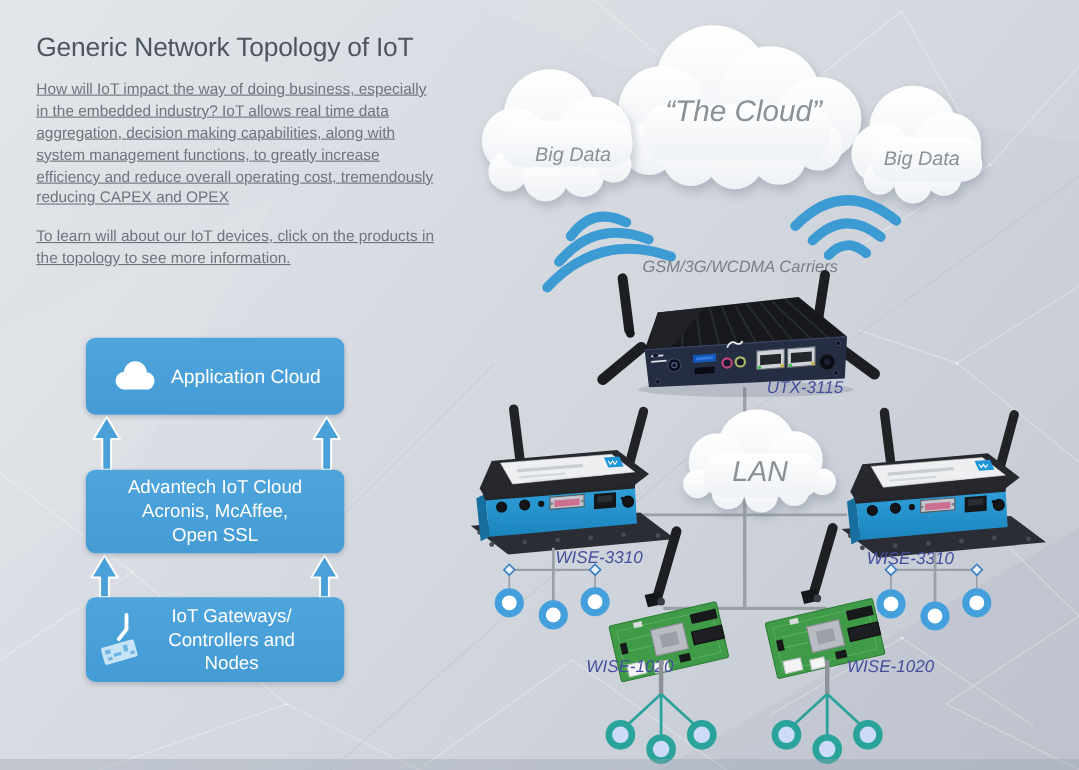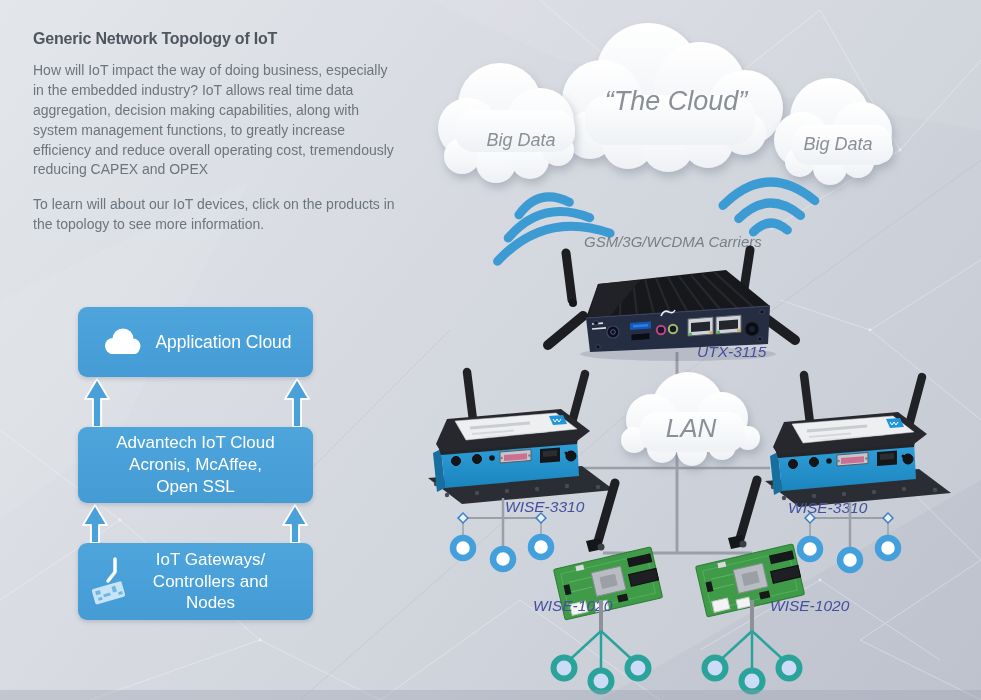--- a/index.html
+++ b/index.html
@@ -1,21 +1,21 @@
 <!DOCTYPE html>
 <html><head>
 <meta charset="utf-8">
 <style>
   html,body{margin:0;padding:0;background:#aab0bb;font-family:"Liberation Sans",sans-serif;}
   .stage{position:relative;width:981px;height:700px;overflow:hidden;
     background:linear-gradient(128deg,#e3e6ea 0%,#dadde3 30%,#d2d6dd 55%,#c9ced7 80%,#c3c8d2 100%);}
   svg.scene{position:absolute;left:0;top:0;z-index:1;}
   .leftcol{position:absolute;left:33px;top:30px;width:362px;z-index:3;}
-  .leftcol h1{margin:0 0 13px 0;font-size:16px;font-weight:700;color:#4d565f;letter-spacing:-.2px;}
-  .leftcol p{margin:0 0 15px 0;font-size:14px;line-height:1.42;color:#6d757c;}
+  .leftcol h1{margin:0 0 13px 0;font-size:24px;font-weight:400;color:#4d565f;letter-spacing:-.2px;}
+  .leftcol p{margin:0 0 15px 0;font-size:14px;line-height:1.42;color:#6d757c;text-decoration:underline;}
   .box{position:absolute;z-index:3;background:linear-gradient(180deg,#4ea5dc,#459bd4);
     border-radius:9px;color:#fff;box-shadow:0 2px 4px rgba(80,95,115,.25);
     display:flex;align-items:center;justify-content:center;text-align:center;}
   .box .lines{font-size:17px;line-height:1.28;}
   #box1{left:78px;top:307px;width:235px;height:70px;gap:10px;}
   #box1 .lines{font-size:17.5px;}
   #box2{left:78px;top:427px;width:235px;height:76px;}
   #box3{left:78px;top:543px;width:235px;height:77px;}
   #box3 .icon3{position:absolute;left:12px;top:14px;}
   #box3 .lines{padding-left:30px;}

